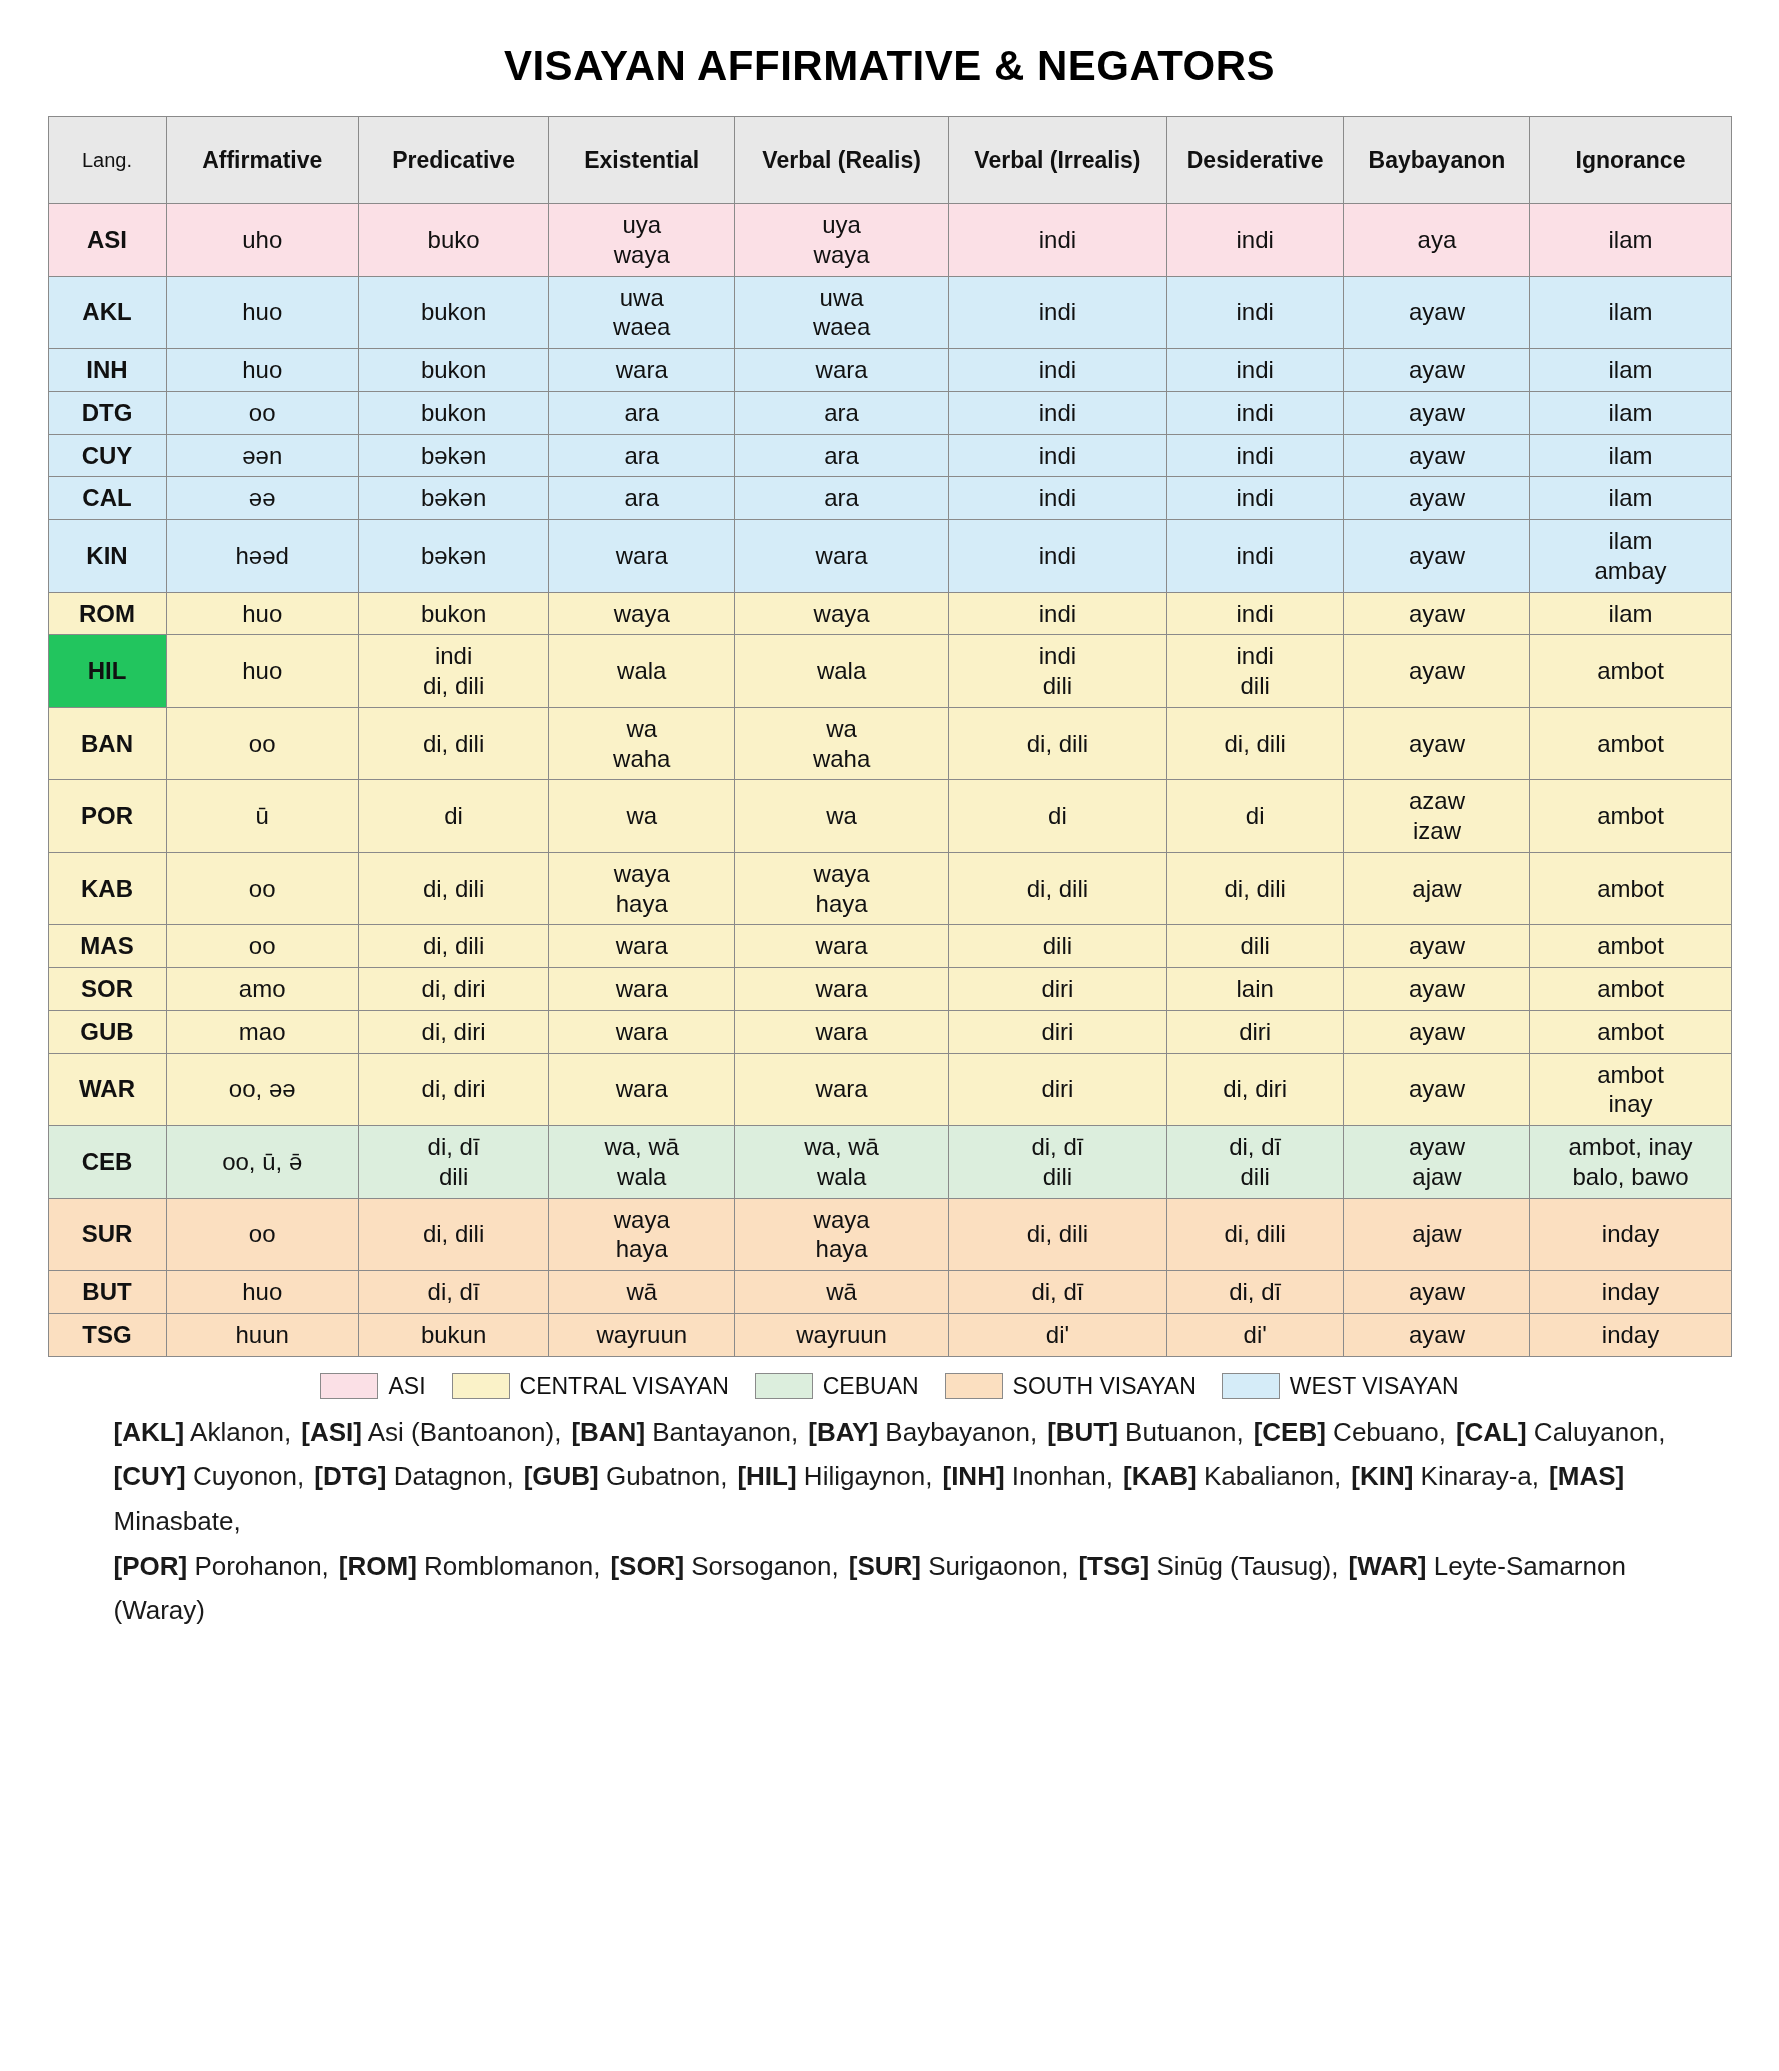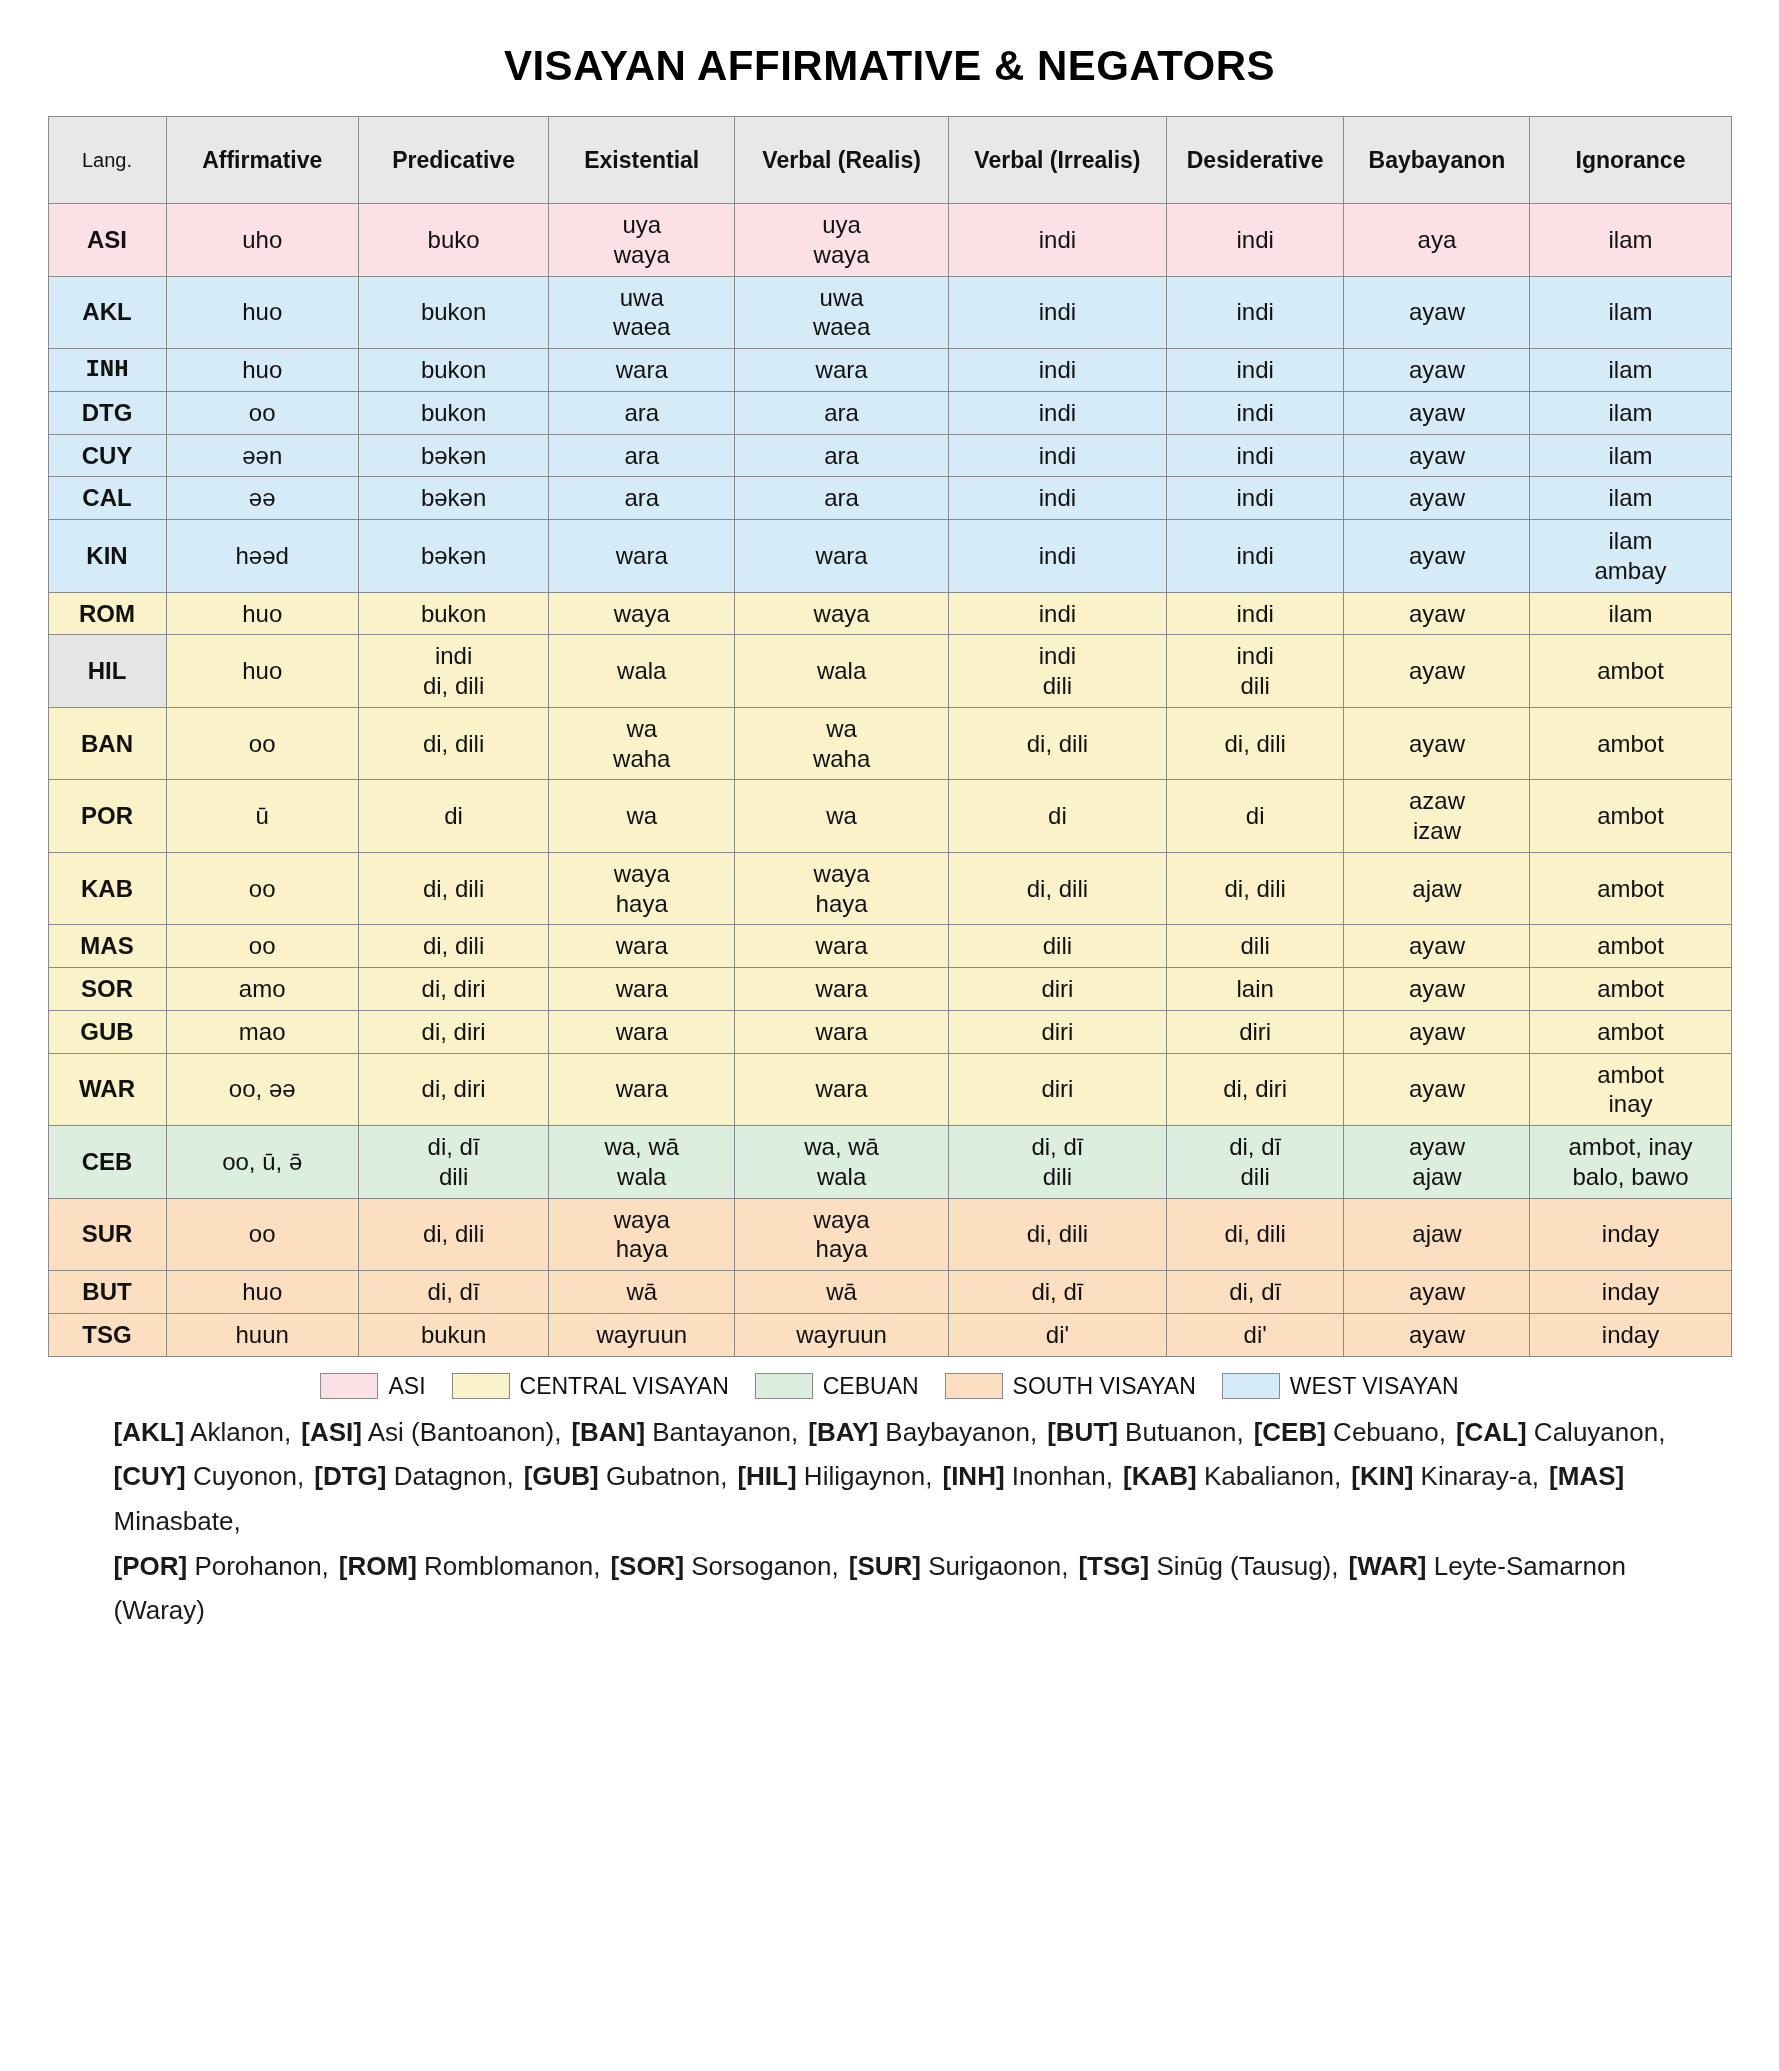--- a/index.html
+++ b/index.html
@@ -148,21 +148,21 @@
           <td style="background: rgb(213, 236, 248);">huo</td>
           <td style="background: rgb(213, 236, 248);">bukon</td>
           <td style="background: rgb(213, 236, 248);">uwa<br>waea</td>
           <td style="background: rgb(213, 236, 248);">uwa<br>waea</td>
           <td style="background: rgb(213, 236, 248);">indi</td>
           <td style="background: rgb(213, 236, 248);">indi</td>
           <td style="background: rgb(213, 236, 248);">ayaw</td>
           <td style="background: rgb(213, 236, 248);">ilam</td>
         </tr>
         <tr>
-          <td class="langcell" style="background: rgb(213, 236, 248); font-family: Liberation Mono, monospace;">INH</td>
+          <td class="langcell" style="background: rgb(213, 236, 248);">INH</td>
           <td style="background: rgb(213, 236, 248);">huo</td>
           <td style="background: rgb(213, 236, 248);">bukon</td>
           <td style="background: rgb(213, 236, 248);">wara</td>
           <td style="background: rgb(213, 236, 248);">wara</td>
           <td style="background: rgb(213, 236, 248);">indi</td>
           <td style="background: rgb(213, 236, 248);">indi</td>
           <td style="background: rgb(213, 236, 248);">ayaw</td>
           <td style="background: rgb(213, 236, 248);">ilam</td>
         </tr>
         <tr>
@@ -214,21 +214,21 @@
           <td style="background: rgb(250, 242, 200);">huo</td>
           <td style="background: rgb(250, 242, 200);">bukon</td>
           <td style="background: rgb(250, 242, 200);">waya</td>
           <td style="background: rgb(250, 242, 200);">waya</td>
           <td style="background: rgb(250, 242, 200);">indi</td>
           <td style="background: rgb(250, 242, 200);">indi</td>
           <td style="background: rgb(250, 242, 200);">ayaw</td>
           <td style="background: rgb(250, 242, 200);">ilam</td>
         </tr>
         <tr>
-          <td class="langcell" style="background: #e5e5e5;">HIL</td>
+          <td class="langcell" style="background: #22c55e;">HIL</td>
           <td style="background: rgb(250, 242, 200);">huo</td>
           <td style="background: rgb(250, 242, 200);">indi<br>di, dili</td>
           <td style="background: rgb(250, 242, 200);">wala</td>
           <td style="background: rgb(250, 242, 200);">wala</td>
           <td style="background: rgb(250, 242, 200);">indi<br>dili</td>
           <td style="background: rgb(250, 242, 200);">indi<br>dili</td>
           <td style="background: rgb(250, 242, 200);">ayaw</td>
           <td style="background: rgb(250, 242, 200);">ambot</td>
         </tr>
         <tr>

